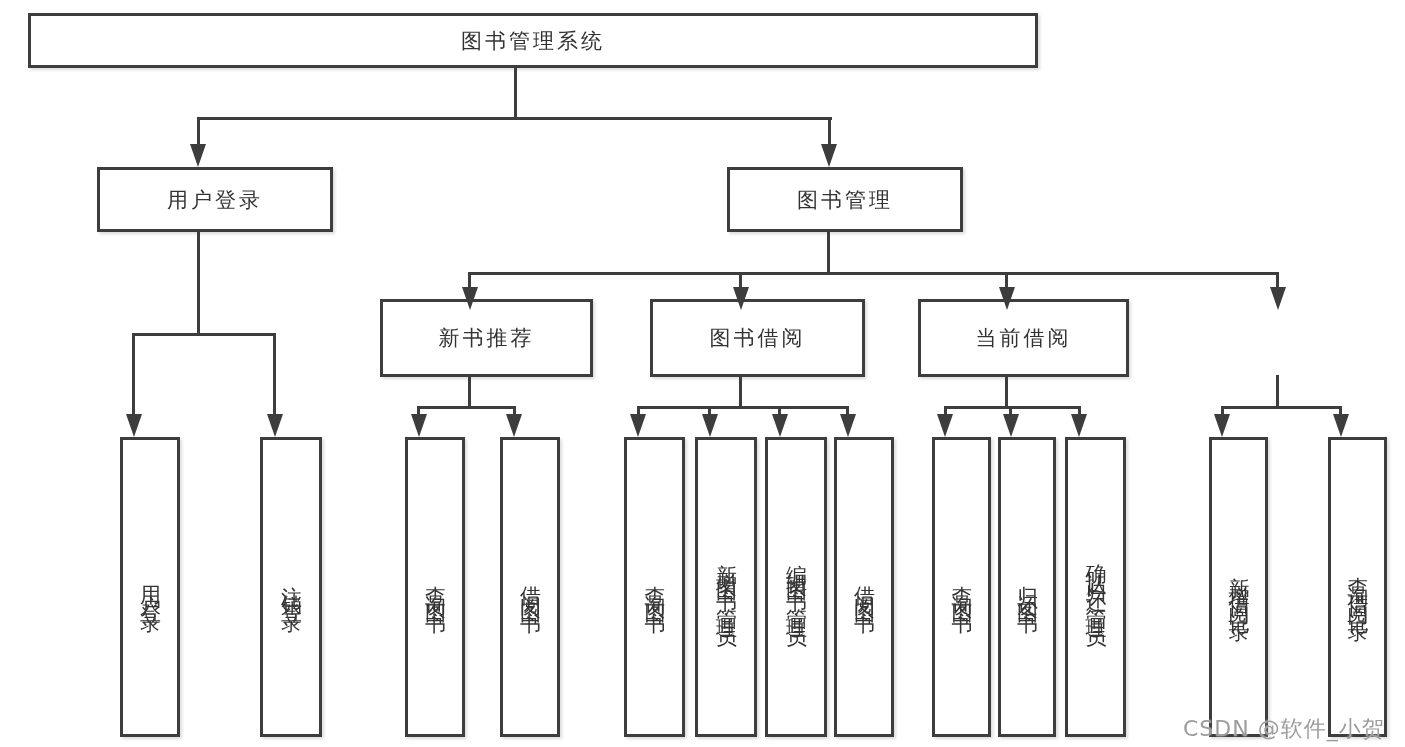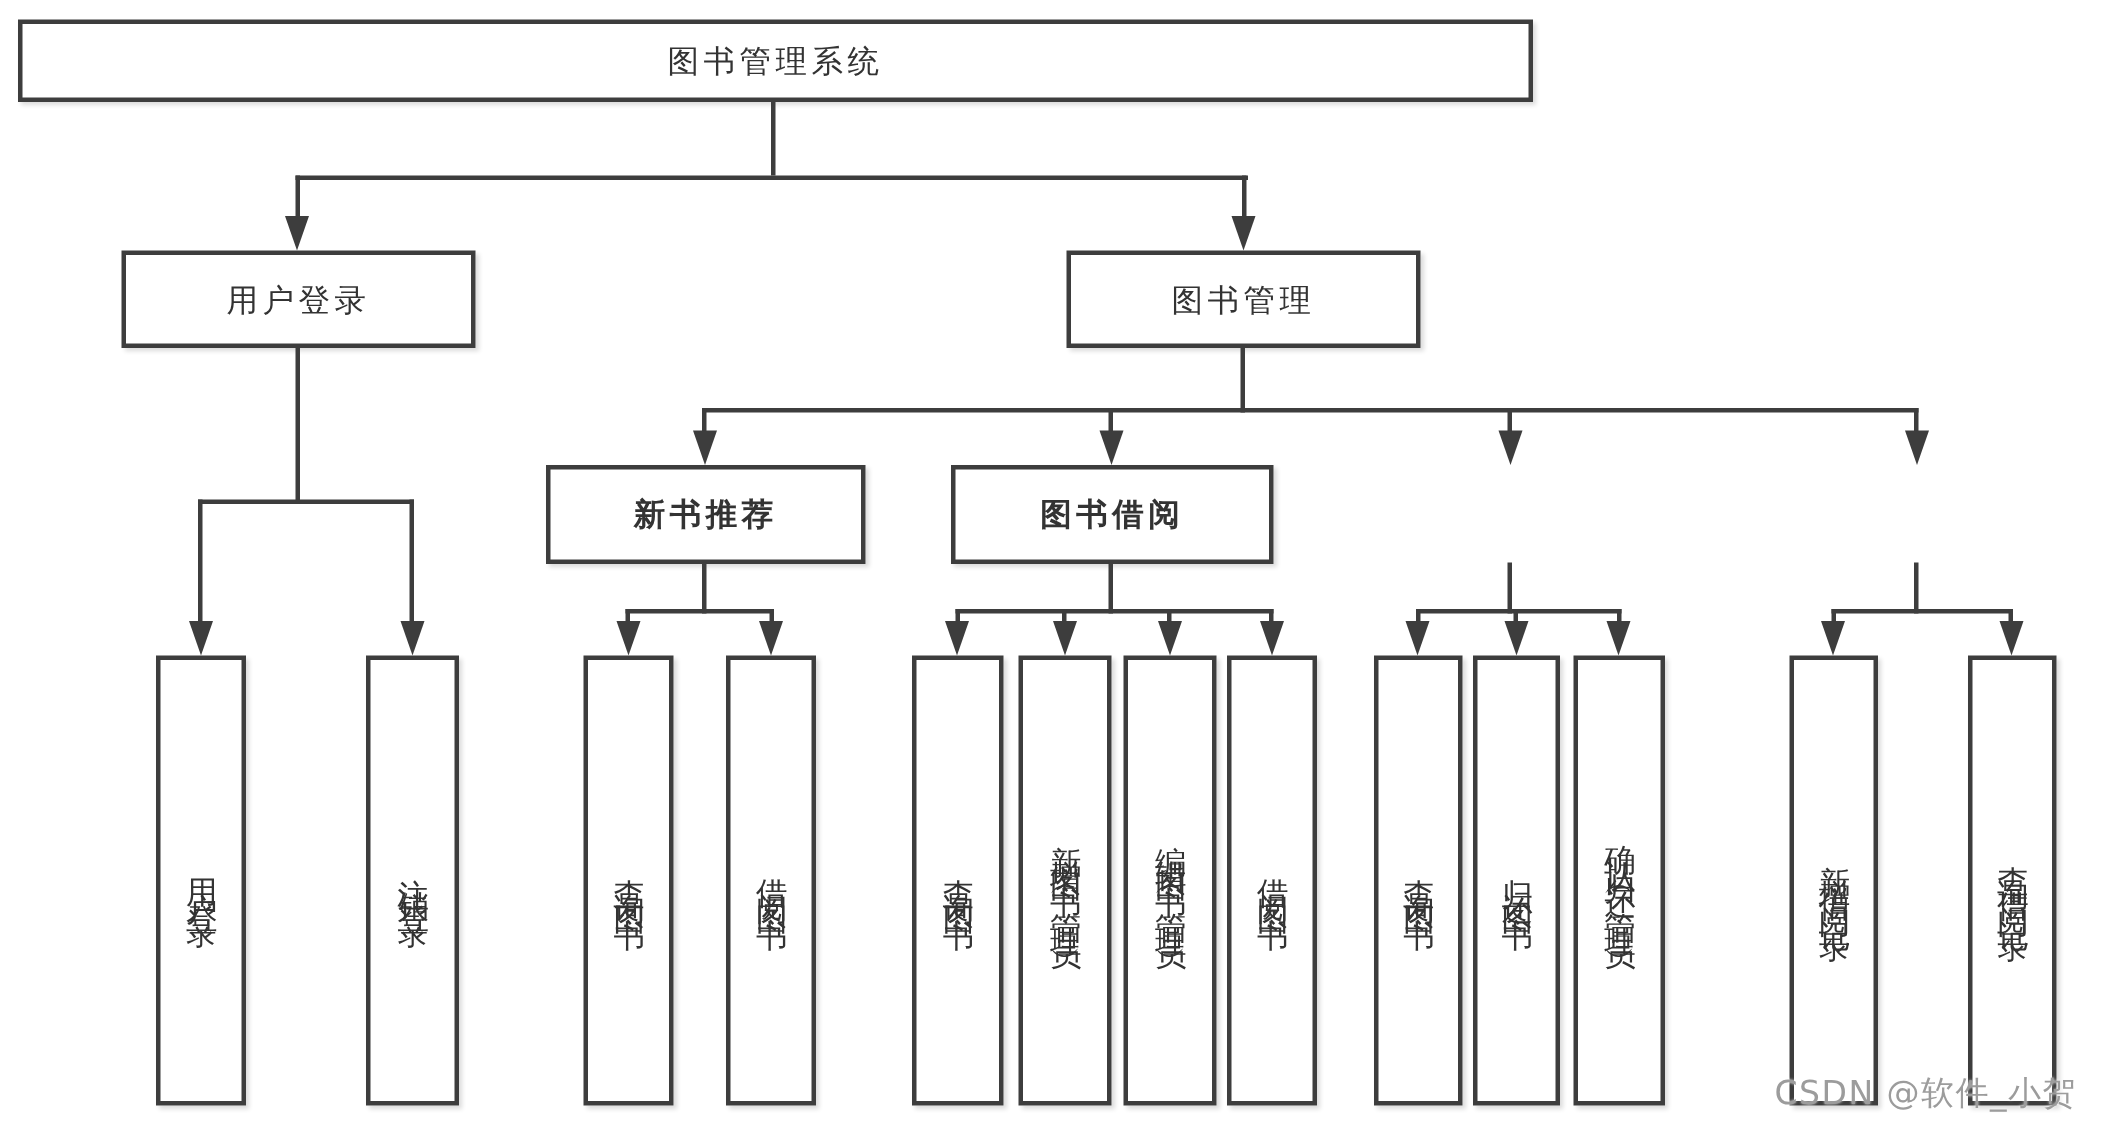--- a/index.html
+++ b/index.html
@@ -14,24 +14,25 @@
     background:var(--background);
     font-family:"DejaVu Sans","Liberation Sans",sans-serif;
     color:var(--text);
   }
   .node{
     position:absolute;box-sizing:border-box;background:#fff;
     border:3px solid var(--line);
     display:flex;align-items:center;justify-content:center;
     font-size:21px;letter-spacing:3px;color:var(--text);
     box-shadow:2px 2px 3px rgba(0,0,0,0.14);
+    margin-left:16px;
   }
   .root{top:13px;height:55px;}
   .lvl2{top:167px;height:65px;}
-  .lvl3{top:310px;height:66px;font-weight:bold;}
+  .lvl3{top:299px;height:78px;}
   .leaf{top:437px;height:300px;}
   .vtext{
     writing-mode:vertical-rl;text-orientation:mixed;
     letter-spacing:9px;font-size:21px;line-height:1;
     white-space:nowrap;
   }
   .vline{position:absolute;width:3px;background:var(--line);}
   .hline{position:absolute;height:3px;background:var(--line);}
   .arrow{
     position:absolute;width:0;height:0;
@@ -58,20 +59,23 @@
   </div>
   <div class="node lvl2" style="left:711px;width:236px;">
     <span>图书管理</span>
   </div>
 
   <div class="node lvl3" style="left:364px;width:213px;">
     <span>新书推荐</span>
   </div>
   <div class="node lvl3" style="left:634px;width:215px;text-align:right;">
     <span>图书借阅</span>
+  </div>
+  <div class="node lvl3" style="left:902px;width:211px;">
+    <span>当前借阅</span>
   </div>
 
   <div class="node leaf" style="left:104px;width:60px;">
     <span class="vtext">用户登录</span>
   </div>
   <div class="node leaf" style="left:244px;width:62px;">
     <span class="vtext">注销登录</span>
   </div>
 
   <div class="node leaf" style="left:389px;width:60px;">

